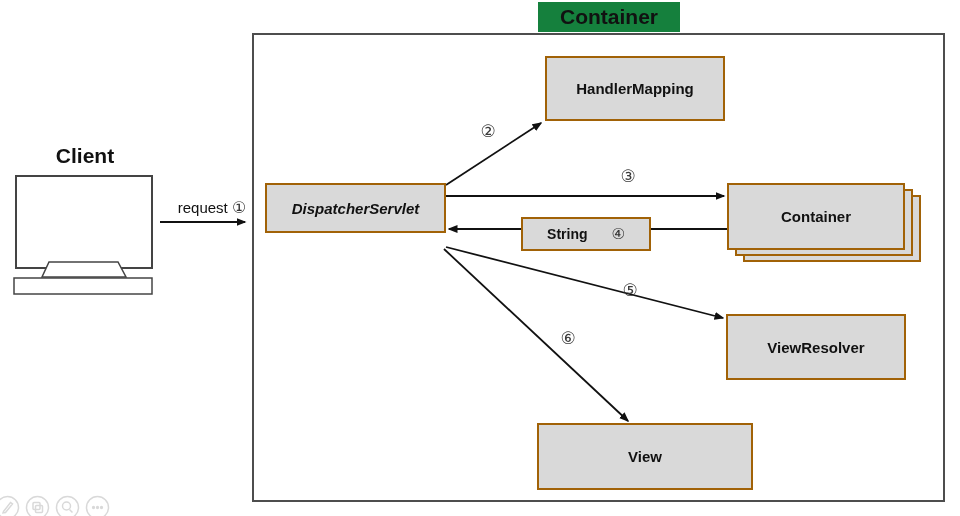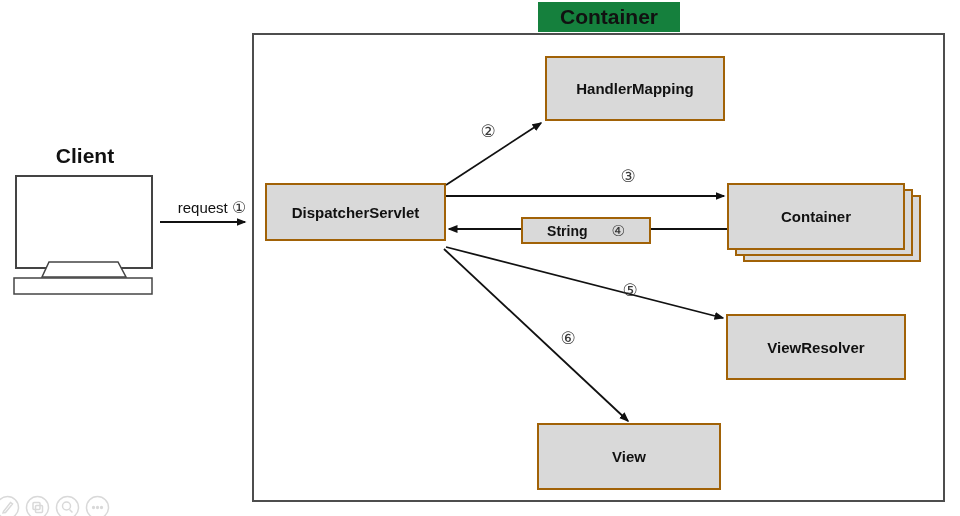--- a/index.html
+++ b/index.html
@@ -31,28 +31,28 @@
   
   .node {
     background: #d9d9d9; border: 2px solid #a16207;
     display: flex; align-items: center; justify-content: center;
     font-size: 15px; font-weight: bold; color: #111;
     z-index: 3;
   }
   .node.stack-layer { z-index: 2; }
 
   .n-handler   { left: 545px; top: 56px;  width: 180px; height: 65px; }
-  .n-dispatch  { left: 265px; top: 183px; width: 181px; height: 58px; }
+  .n-dispatch  { left: 265px; top: 183px; width: 181px; height: 50px; font-style: italic; }
   .n-ctrl-b2   { left: 743px; top: 195px; width: 178px; height: 67px; }
   .n-ctrl-b1   { left: 735px; top: 189px; width: 178px; height: 67px; }
   .n-ctrl      { left: 727px; top: 183px; width: 178px; height: 67px; }
-  .n-string    { left: 521px; top: 217px; width: 130px; height: 27px; font-size: 14px; gap: 24px; }
+  .n-string    { left: 521px; top: 217px; width: 130px; height: 34px; font-size: 14px; gap: 24px; }
   .n-string .step-num { font-weight: normal; font-size: 15px; color: #333; }
   .n-viewres   { left: 726px; top: 314px; width: 180px; height: 66px; }
-  .n-view      { left: 537px; top: 423px; width: 184px; height: 67px; }
+  .n-view      { left: 537px; top: 423px; width: 216px; height: 67px; }
 
   
   .step-label {
     font-size: 17px; color: #3a3a3a; z-index: 4;
     width: 24px; text-align: center;
   }
   .s2 { left: 476px; top: 121px; }
   .s3 { left: 616px; top: 166px; }
   .s5 { left: 618px; top: 280px; }
   .s6 { left: 556px; top: 328px; }

